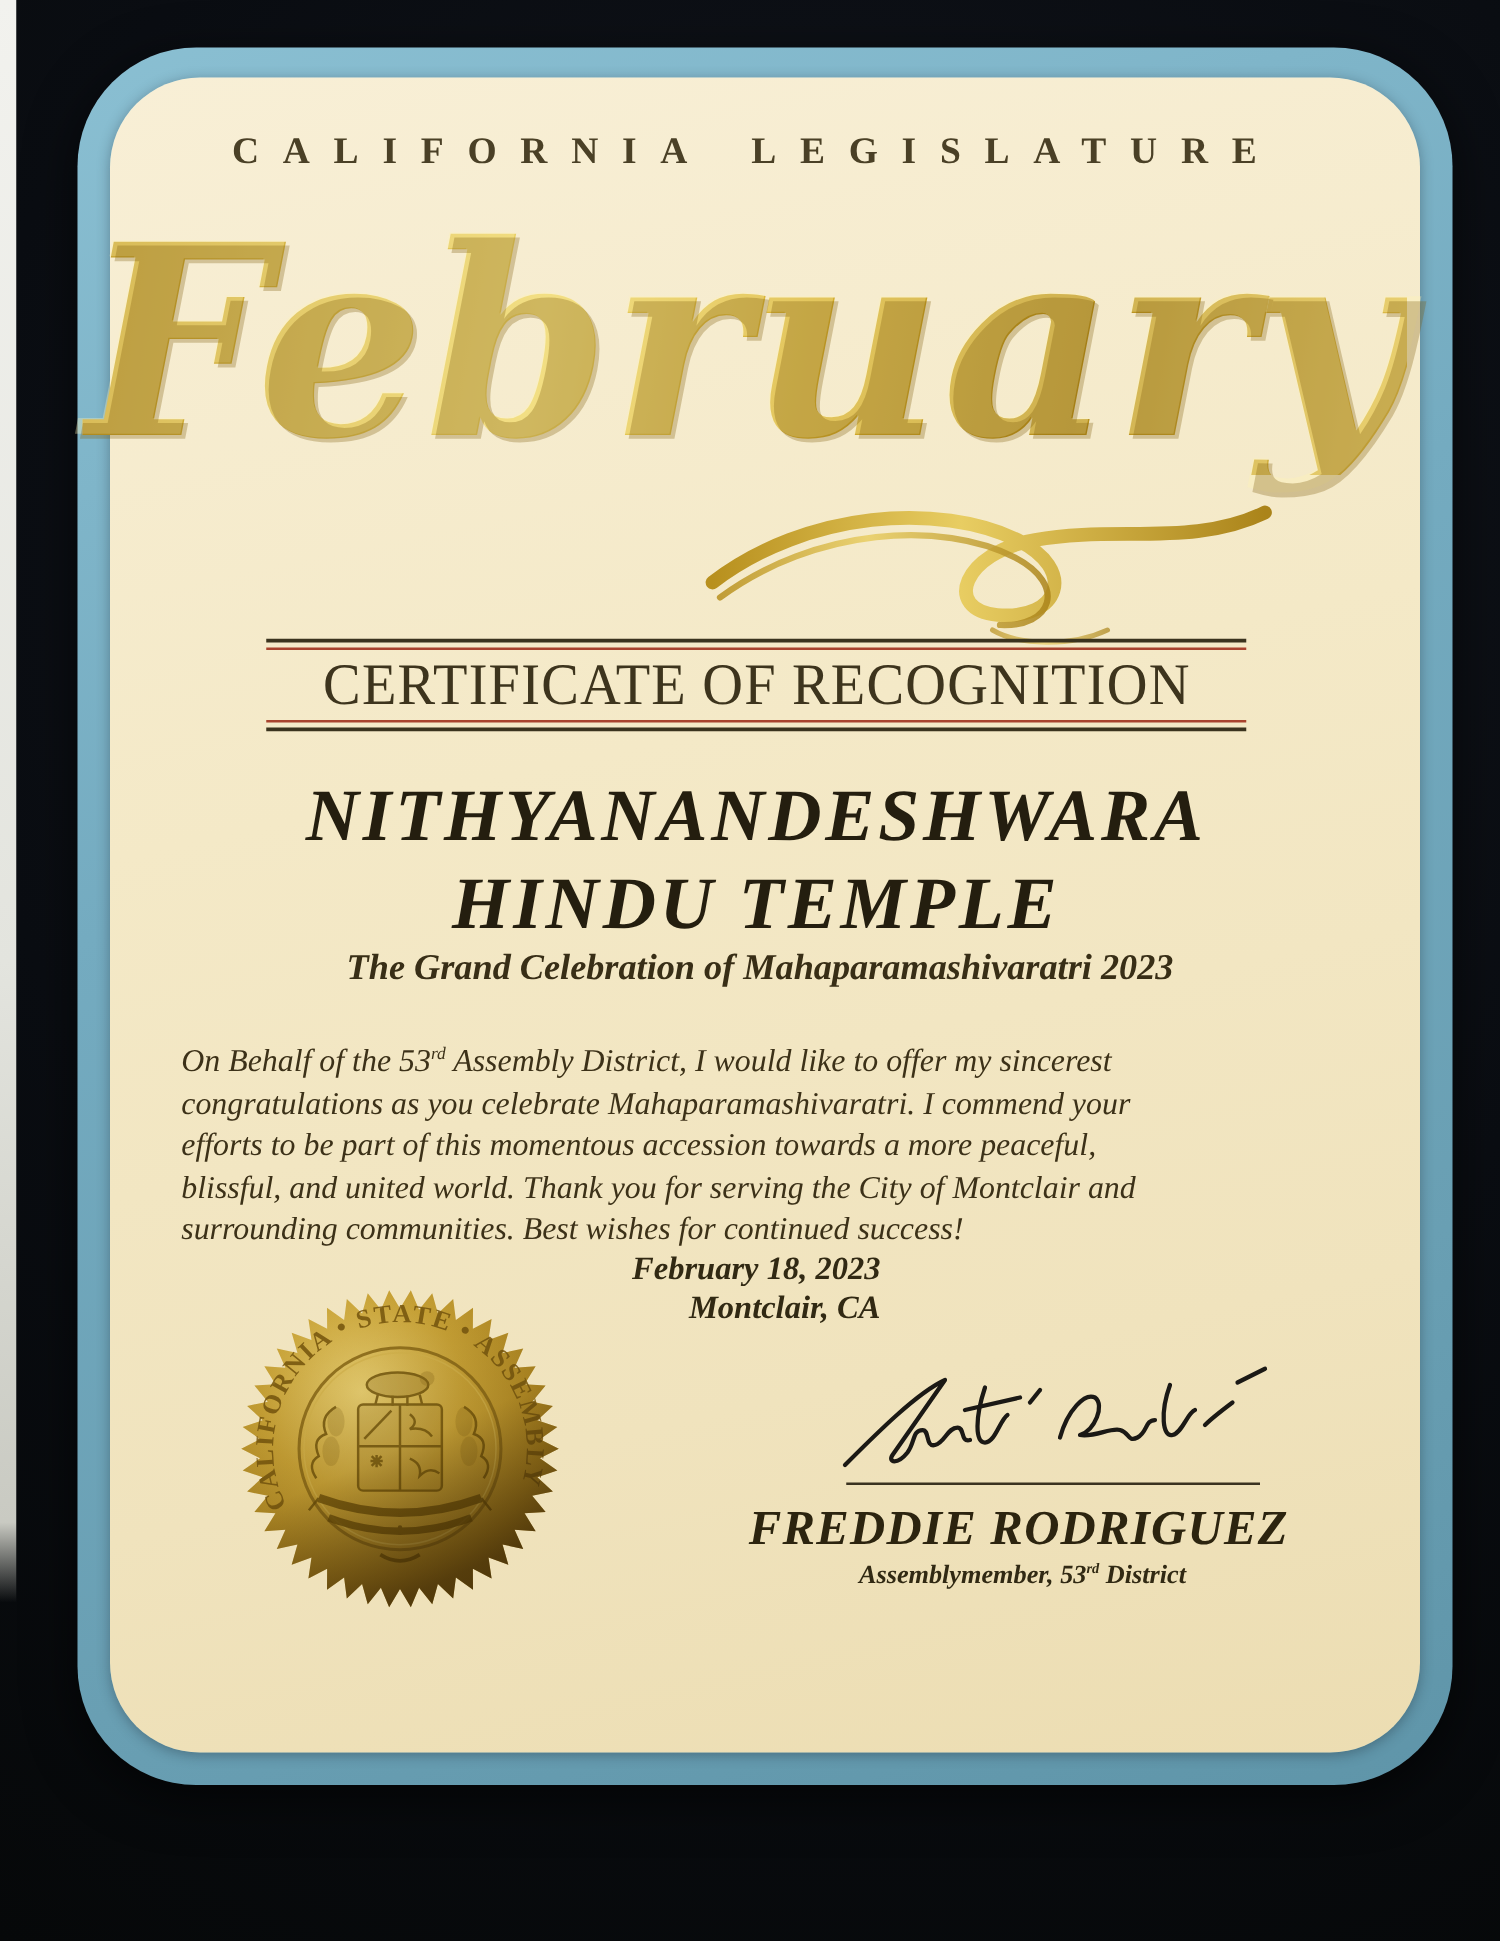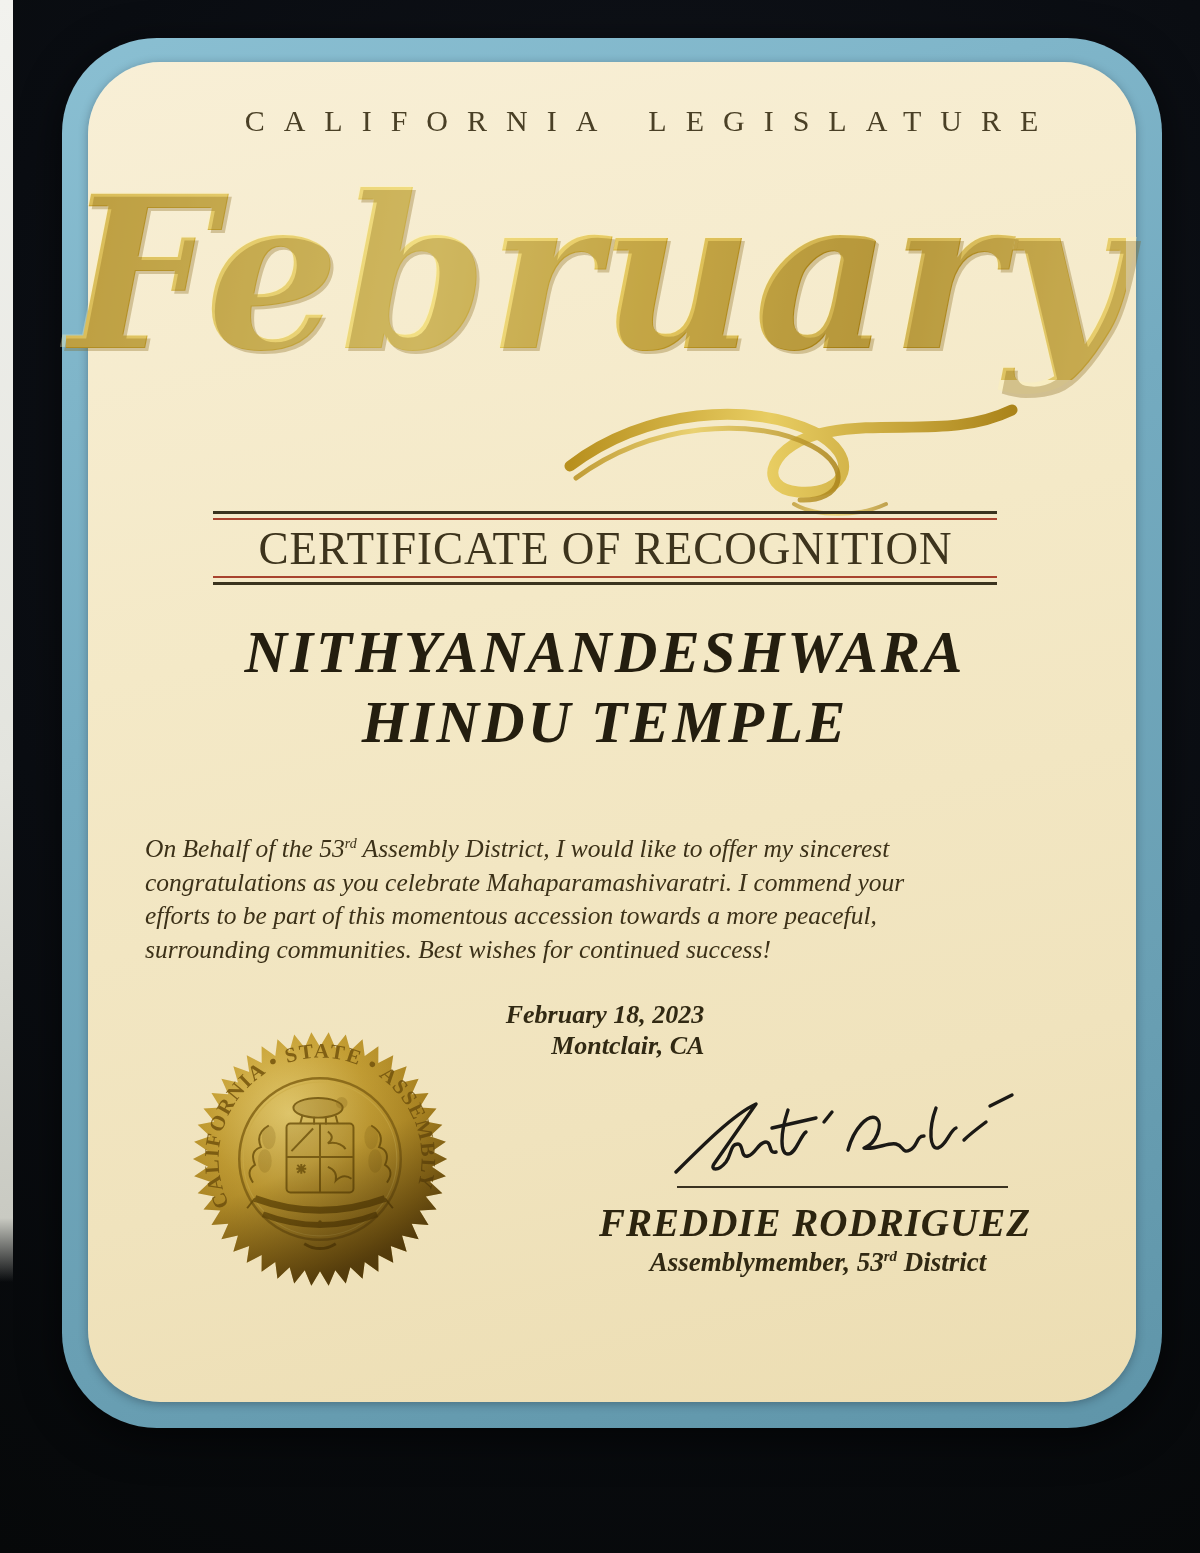--- a/index.html
+++ b/index.html
@@ -13,21 +13,21 @@
 
   .mat{left:62px;top:38px;width:1100px;height:1390px;border-radius:95px;
        background:linear-gradient(160deg,#8abfd2 0%,#74abc0 40%,#699fb3 75%,#5f95a9 100%);
        box-shadow:0 10px 40px rgba(0,0,0,.6);}
   .paper{left:88px;top:62px;width:1048px;height:1340px;border-radius:72px;
          background:linear-gradient(168deg,#f8efd6 0%,#f4e9c7 40%,#f0e3bd 75%,#ecddb2 100%);
          box-shadow:0 2px 10px rgba(20,30,40,.35);}
 
   .cl-header{left:605px;top:104px;transform:translateX(-50%);white-space:nowrap;
              display:flex;column-gap:32px;
-             font-size:30px;letter-spacing:19px;color:#4a4026;font-weight:400;margin-left:46px;}
+             font-size:30px;letter-spacing:19px;color:#4a4026;font-weight:700;}
 
   .assembly{left:596px;top:168px;transform:translateX(-50%);
             font-family:"DejaVu Serif",serif;font-style:italic;font-weight:700;
             font-size:212px;line-height:1;white-space:nowrap;
             background:linear-gradient(100deg,#c29a22 0%,#ecd express 0,#ecd46a 35%,#d4ad2e 55%,#b68e1a 75%,#e0bf4e 100%);
             background:linear-gradient(100deg,#c29a22 0%,#ecd46a 35%,#d4ad2e 55%,#b68e1a 75%,#e0bf4e 100%);
             -webkit-background-clip:text;background-clip:text;color:transparent;
             text-shadow:3px 3px 0 rgba(125,93,12,.30), -1px -1px 0 rgba(255,244,180,.35);}
   .flourish{left:556px;top:400px;}
 
@@ -55,21 +55,21 @@
   .date-block{left:605px;top:999px;transform:translateX(-50%);text-align:right;
               font-style:italic;font-weight:700;font-size:26px;line-height:31px;color:#312913;}
 
   .seal{left:190px;top:1026px;}
 
   .sign-block .sig-svg{left:668px;top:1090px;}
   .sig-line{left:677px;top:1186px;width:331px;height:2px;background:#3a3220;}
   .sig-name{left:815px;top:1200px;transform:translateX(-50%);white-space:nowrap;
             font-weight:700;font-style:italic;font-size:39px;letter-spacing:1px;color:#2c240f;}
   .sig-title{left:818px;top:1247px;transform:translateX(-50%);white-space:nowrap;
-             font-weight:700;font-style:italic;font-size:27px;color:#312913;text-align:right;}
+             font-weight:700;font-style:italic;font-size:21px;color:#312913;text-align:right;}
   .sig-title sup{font-size:.55em;line-height:0;}
 </style>
 </head>
 <body>
 
 <div class="stage">
 
   <div class="abs edge-strip"></div>
 
   <div class="abs mat"></div>
@@ -100,25 +100,27 @@
     <div class="rule-gap"></div>
     <div class="rule red"></div>
     <div class="cert-title">CERTIFICATE OF RECOGNITION</div>
     <div class="rule red"></div>
     <div class="rule-gap"></div>
     <div class="rule dark"></div>
   </div>
 
   <div class="abs recipient recip-1">NITHYANANDESHWARA</div>
   <div class="abs recipient recip-2">HINDU TEMPLE</div>
+  <div class="abs event-line">The Grand Celebration of Mahaparamashivaratri 2023</div>
 
   <div class="abs body-text">
     <div><span>On Behalf of the 53</span><sup>rd</sup><span> Assembly District, I would like to offer my sincerest</span></div>
     <div>congratulations as you celebrate Mahaparamashivaratri. I commend your</div>
     <div>efforts to be part of this momentous accession towards a more peaceful,</div>
+    <div>blissful, and united world. Thank you for serving the City of Montclair and</div>
     <div>surrounding communities. Best wishes for continued success!</div>
   </div>
 
   <div class="abs date-block">
     <div>February 18, 2023</div>
     <div>Montclair, CA</div>
   </div>
 
   <svg class="abs seal" width="260" height="266" viewBox="-132 -135 264 270" xmlns="http://www.w3.org/2000/svg">
     <defs>

